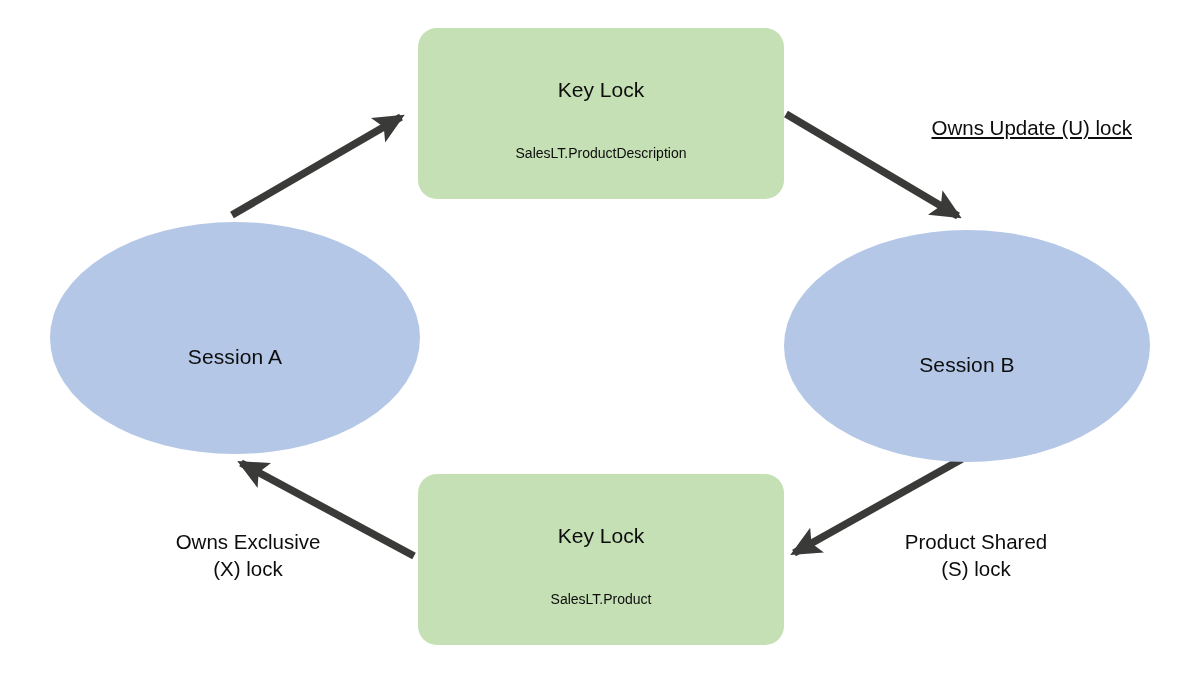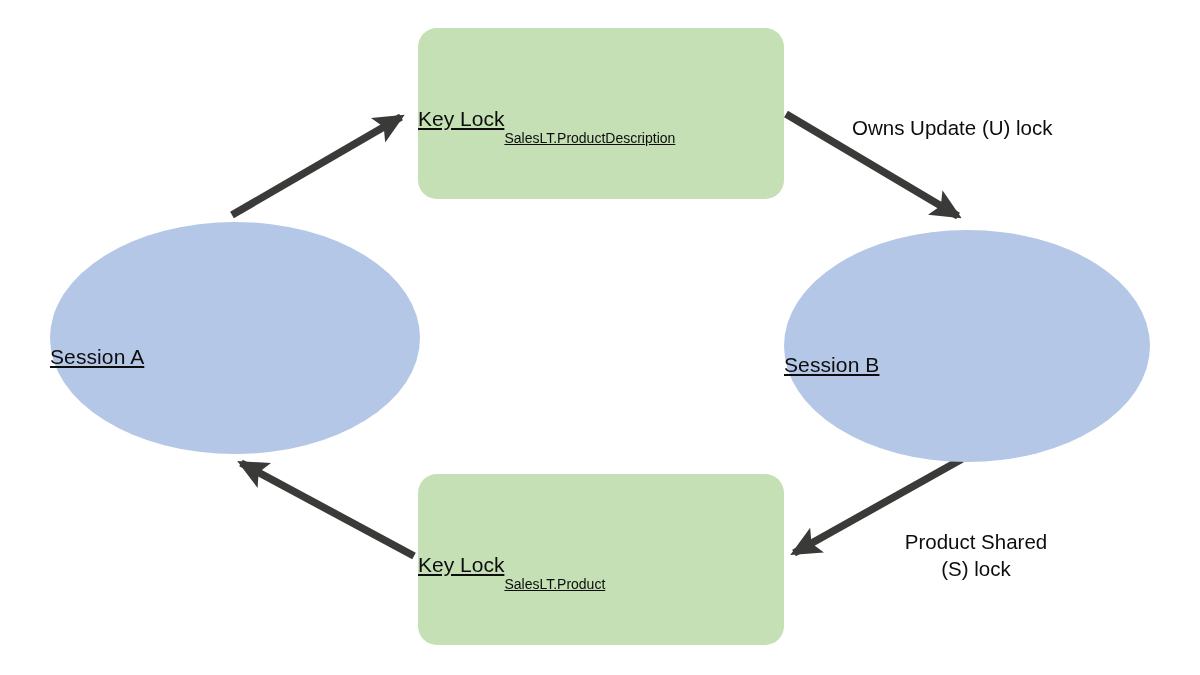--- a/index.html
+++ b/index.html
@@ -25,24 +25,24 @@
     width: 1200px;
     height: 675px;
     pointer-events: none;
   }
 
   
   .node {
     position: absolute;
     box-sizing: border-box;
     display: flex;
-    flex-direction: row;
+    flex-direction: column;
     align-items: center;
+    justify-content: center;
     color: #0d0d0d;
-    text-decoration: underline;
   }
 
   .session {
     border-radius: 50%;
     background: #b4c7e7;
   }
   .session .node-label {
     font-size: 21px;
     line-height: 1.2;
     letter-spacing: 0.1px;
@@ -74,21 +74,21 @@
   
   .edge-label {
     position: absolute;
     font-size: 20.5px;
     line-height: 1.32;
     color: #0d0d0d;
     text-align: center;
     white-space: pre-line;
   }
   #label-requests-update { left: 88px;  top: 110px; width: 268px; }
-  #label-owns-update     { left: 852px; top: 114px; width: 280px; text-align: left; }
+  #label-owns-update     { left: 852px; top: 114px; width: 280px; text-align: right; text-decoration: underline; }
   #label-owns-exclusive  { left: 128px; top: 528px; width: 240px; }
   #label-requests-shared { left: 856px; top: 528px; width: 240px; }
 </style>
 </head>
 <body>
 
 <div id="canvas">
 
   <svg id="edges" viewBox="0 0 1200 675" width="1200" height="675" xmlns="http://www.w3.org/2000/svg">
     <defs>
@@ -131,14 +131,16 @@
     <div class="kl-title">Key Lock</div>
     <div class="kl-object">SalesLT.Product</div>
   </div>
 
 
   <div class="edge-label" id="label-owns-update">Owns Update (U) lock</div>
 
   <div class="edge-label" id="label-requests-shared">Product Shared
 (S) lock</div>
 
+  <div class="edge-label" id="label-owns-exclusive">Owns Exclusive
+(X) lock</div>
 
 </div>
 
 </body></html>

